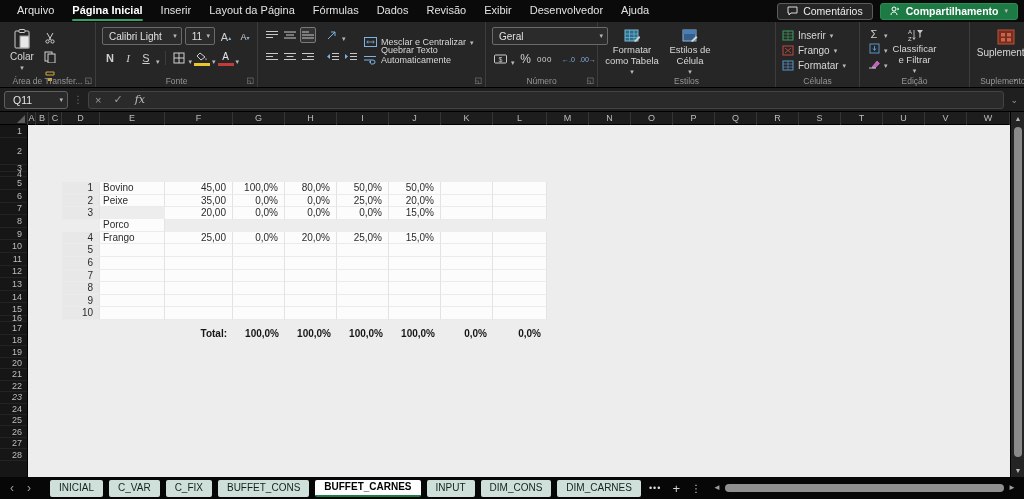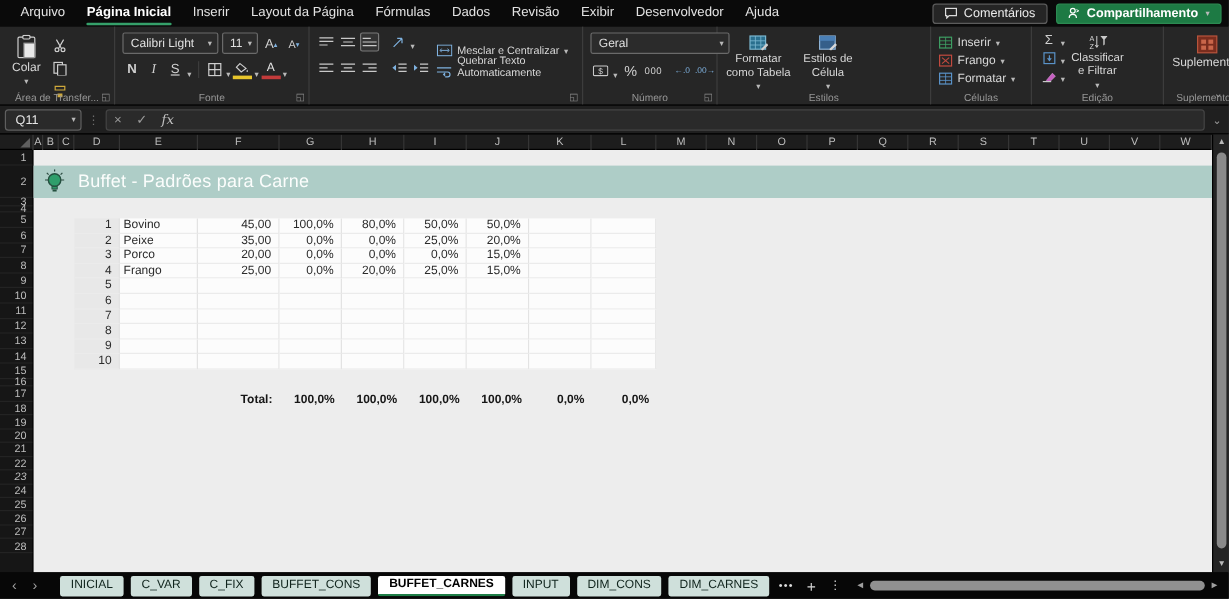--- a/index.html
+++ b/index.html
@@ -516,31 +516,20 @@
       <div class="row-h" style="height: 11.45px;">21</div>
       <div class="row-h" style="height: 11.45px; padding-left: 12px;">22</div>
       <div class="row-h" style="height: 11.45px; font-style: italic;">23</div>
       <div class="row-h" style="height: 11.45px;">24</div>
       <div class="row-h" style="height: 11.45px;">25</div>
       <div class="row-h" style="height: 11.45px;">26</div>
       <div class="row-h" style="height: 11.45px;">27</div>
       <div class="row-h" style="height: 11.45px;">28</div>
     </div>
   <div class="sheet">
-    <div class="banner">
-      <span class="bulb">
-        <svg width="17" height="21" viewBox="0 0 17 21">
-            <path d="M8.5 0v2M2 3l1.5 1.5M15 3l-1.5 1.5M0.5 9H3M14 9h2.5" stroke="#2c4a40" stroke-width="1"></path>
-            <circle cx="8.5" cy="9" r="5.2" fill="#2f9e6b" stroke="#24503f" stroke-width="1.2"></circle>
-            <rect x="6.3" y="14.5" width="4.4" height="2" fill="#2f9e6b" stroke="#24503f" stroke-width=".8"></rect>
-            <rect x="6.8" y="17" width="3.4" height="1.6" fill="#24503f"></rect>
-          </svg>
-      </span>
-      <span class="title">Buffet - Padrões para Carne</span>
-    </div>
     <div class="xtable">
         <div class="trow td">
           <div class="tcell ar cid" style="width: 38px;">1</div>
           <div class="tcell al" style="width: 65px;">Bovino</div>
           <div class="tcell ar" style="width: 68px;">45,00</div>
           <div class="tcell ar" style="width: 52px;">100,0%</div>
           <div class="tcell ar" style="width: 52px;">80,0%</div>
           <div class="tcell ar" style="width: 52px;">50,0%</div>
           <div class="tcell ar" style="width: 52px;">50,0%</div>
           <div class="tcell ar" style="width: 52px;"></div>
@@ -552,21 +541,21 @@
           <div class="tcell ar" style="width: 68px;">35,00</div>
           <div class="tcell ar" style="width: 52px;">0,0%</div>
           <div class="tcell ar" style="width: 52px;">0,0%</div>
           <div class="tcell ar" style="width: 52px;">25,0%</div>
           <div class="tcell ar" style="width: 52px;">20,0%</div>
           <div class="tcell ar" style="width: 52px;"></div>
           <div class="tcell ar" style="width: 54px;"></div>
         </div>
         <div class="trow td">
           <div class="tcell ar cid" style="width: 38px;">3</div>
-          <div class="tcell al" style="width: 65px;">Porco</div>
+          <div class="tcell al" style="width: 65px; margin-top: 12px;">Porco</div>
           <div class="tcell ar" style="width: 68px;">20,00</div>
           <div class="tcell ar" style="width: 52px;">0,0%</div>
           <div class="tcell ar" style="width: 52px;">0,0%</div>
           <div class="tcell ar" style="width: 52px;">0,0%</div>
           <div class="tcell ar" style="width: 52px;">15,0%</div>
           <div class="tcell ar" style="width: 52px;"></div>
           <div class="tcell ar" style="width: 54px;"></div>
         </div>
         <div class="trow td">
           <div class="tcell ar cid" style="width: 38px;">4</div>

